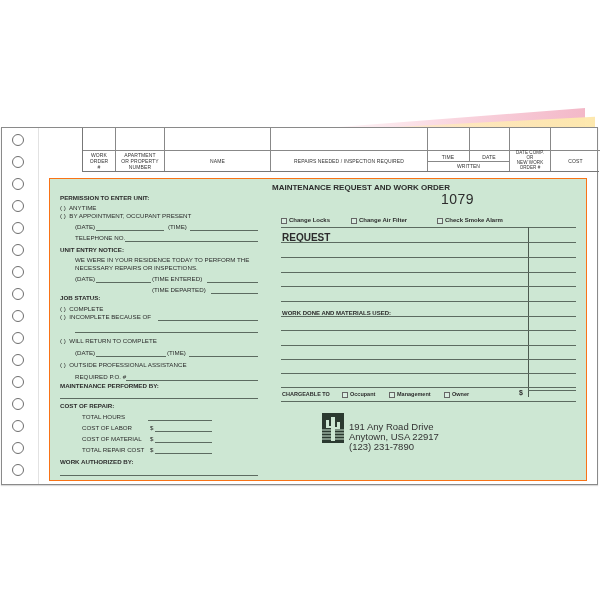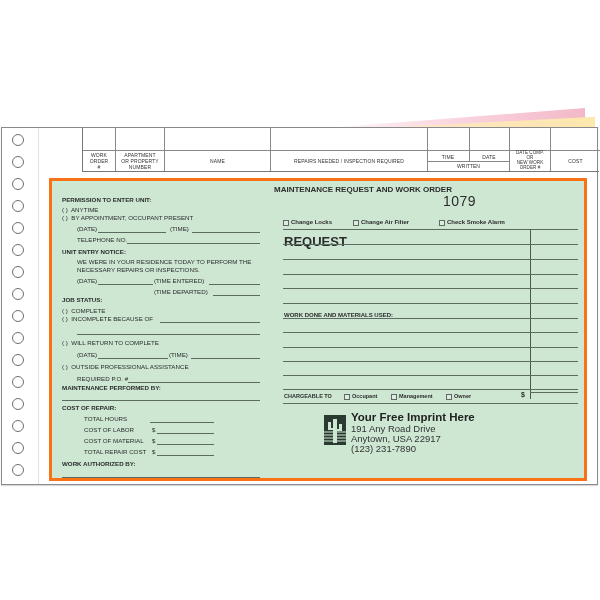--- a/index.html
+++ b/index.html
@@ -45,21 +45,21 @@
       display: flex; align-items: center; justify-content: center; text-align: center;
       font-size: 5px; line-height: 6px; color: #333; letter-spacing: 0.1px;
     }
     .written {
       position: absolute; left: 0; right: 0; bottom: 0; height: 9px; border-top: 1px solid #888;
       font-size: 5px; text-align: center; line-height: 9px; color: #333;
     }
     
     .form {
       position: absolute; left: 47px; top: 50px; width: 538px; height: 303px;
-      background: #cde7d3; border: 3px solid #f97316; box-sizing: border-box;
+      background: #cde7d3; border: 1px solid #f97316; box-sizing: border-box;
       font-size: 6.2px; color: #2c2c2c;
     }
     .t { position: absolute; white-space: nowrap; }
     .b { font-weight: bold; }
     .title { font-size: 8px; font-weight: bold; left: 222px; top: 4px; }
     .wonum { font-size: 14px; left: 391px; top: 12px; letter-spacing: 0.5px; font-family: "Liberation Sans", sans-serif; }
     .ln { position: absolute; height: 0; border-top: 1px solid #5c6b60; }
     .cb { position: absolute; width: 6px; height: 6px; border: 1px solid #666; background: #d9ede0; box-sizing: border-box; }
     .vline { position: absolute; width: 0; border-left: 1px solid #4c5a4f; }
     .imprint-name { font-size: 11.5px; font-weight: bold; color: #222; }
@@ -191,21 +191,21 @@
     <div class="ln" style="left:10px;top:296px;width:198px"></div>
 
     <div class="cb" style="left:231px;top:39px"></div>
     <div class="t b" style="left:239px;top:38px;font-size:6px">Change Locks</div>
     <div class="cb" style="left:301px;top:39px"></div>
     <div class="t b" style="left:309px;top:38px;font-size:6px">Change Air Filter</div>
     <div class="cb" style="left:387px;top:39px"></div>
     <div class="t b" style="left:395px;top:38px;font-size:6px">Check Smoke Alarm</div>
 
     <div class="ln" style="left:231px;top:48px;width:295px"></div>
-    <div class="t b" style="left:232px;top:53px;font-size:13px">REQUEST</div>
+    <div class="t b" style="left:232px;top:53px;font-size:10px">REQUEST</div>
     <div class="vline" style="left:478px;top:48px;height:170px"></div>
 
     <div class="ln" style="left:231px;top:63px;width:295px"></div>
     <div class="ln" style="left:231px;top:78px;width:295px"></div>
     <div class="ln" style="left:231px;top:93px;width:295px"></div>
     <div class="ln" style="left:231px;top:107px;width:295px"></div>
     <div class="ln" style="left:231px;top:122px;width:295px"></div>
     <div class="t b" style="left:232px;top:131px;font-size:6px">WORK DONE AND MATERIALS USED:</div>
     <div class="ln" style="left:231px;top:137px;width:295px"></div>
     <div class="ln" style="left:231px;top:151px;width:295px"></div>
@@ -230,18 +230,17 @@
         <rect x="0" y="0" width="22" height="30" fill="#2b3a30"></rect>
         <g stroke="#cde7d3" stroke-width="1">
           <line x1="0" y1="17" x2="22" y2="17"></line>
           <line x1="0" y1="20" x2="22" y2="20"></line>
           <line x1="0" y1="23" x2="22" y2="23"></line>
           <line x1="0" y1="26" x2="22" y2="26"></line>
         </g>
         <path d="M9 4 L13 4 L13 28 L9 28 Z M4 7 L7 7 L7 13 L9 13 L9 15 L4 15 Z M15 9 L18 9 L18 16 L13 16 L13 14 L15 14 Z" fill="#cde7d3"></path>
       </svg>
     </div>
-    <div class="t imprint-name" style="left:299px;top:230px">Your Free Imprint Here</div>
     <div class="t imprint-line" style="left:299px;top:243px">191 Any Road Drive</div>
     <div class="t imprint-line" style="left:299px;top:253px">Anytown, USA 22917</div>
     <div class="t imprint-line" style="left:299px;top:263px">(123) 231-7890</div>
   </div>
 </div>
 
 </body></html>

